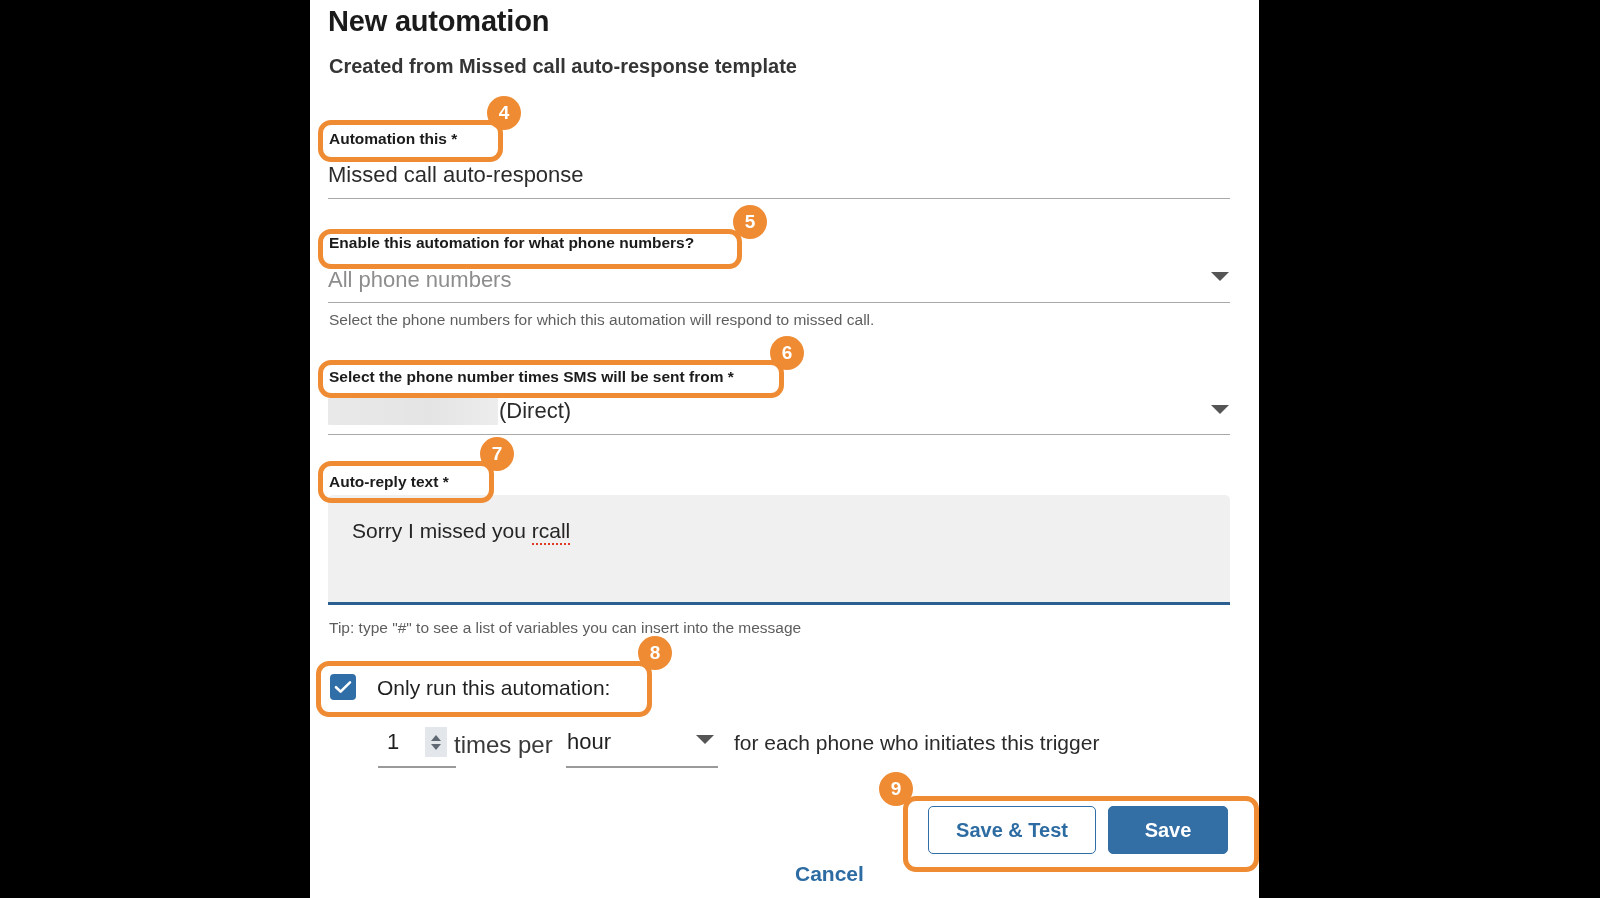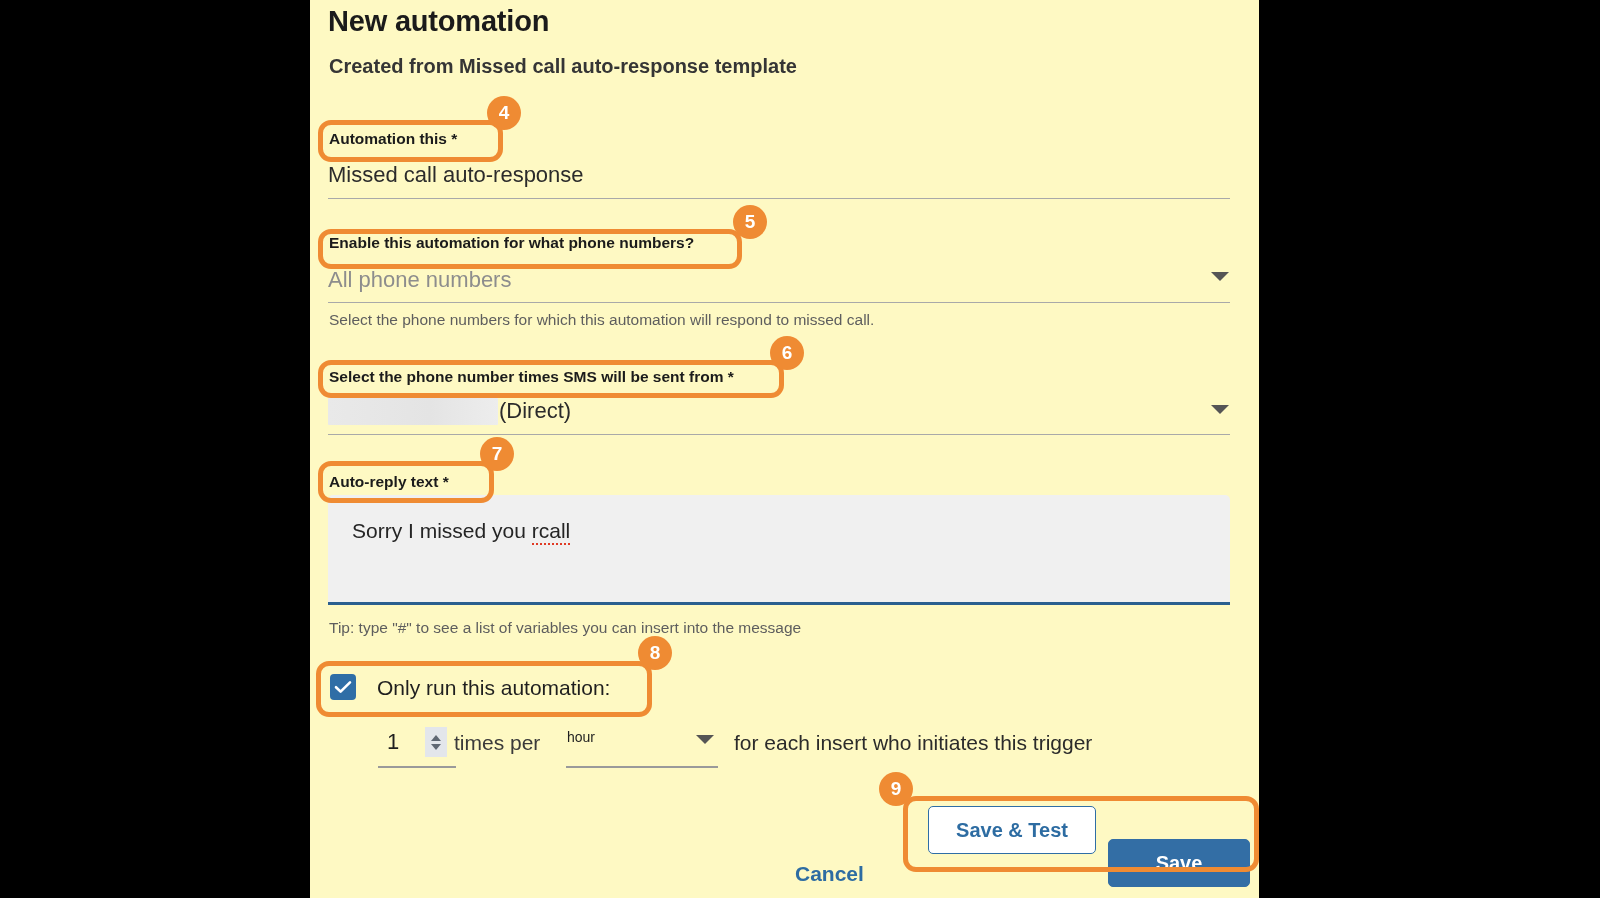--- a/index.html
+++ b/index.html
@@ -15,21 +15,21 @@
     position: relative;
   }
 
   
   .dialog {
     position: absolute;
     left: 310px;
     top: 0;
     width: 949px;
     height: 898px;
-    background: #fef9c3;
+    background: #ffffff;
     overflow: hidden;
   }
 
   .inner {
     position: absolute;
     left: 18px;
     top: 0;
     width: 913px;
     height: 898px;
   }
@@ -164,27 +164,27 @@
   .stepper .chev {
     width: 0; height: 0;
     border-left: 5px solid transparent;
     border-right: 5px solid transparent;
   }
   .stepper .up   { border-bottom: 6px solid #606873; }
   .stepper .down { border-top: 6px solid #606873; }
 
   .freq-text {
     position: absolute;
-    font-size: 21px;
+    font-size: 24px;
     color: #3a3a3a;
     white-space: nowrap;
   }
   .freq-sel {
     position: absolute;
-    font-size: 14px;
+    font-size: 22px;
     color: #1f1f1f;
     white-space: nowrap;
   }
   .freq-tail {
     position: absolute;
     font-size: 21px;
     color: #2b2b2b;
     white-space: nowrap;
   }
 
@@ -305,25 +305,25 @@
       <div class="chev down"></div>
     </div>
     <div class="underline thick" style="left:50px; top:766px; width:78px;"></div>
 
     <div class="freq-text" style="left:126px; top:731px;">times per</div>
 
     <div class="freq-sel" style="left:239px; top:729px;">hour</div>
     <div class="caret" style="left:368px; top:735px;"></div>
     <div class="underline thick" style="left:238px; top:766px; width:152px;"></div>
 
-    <div class="freq-tail" style="left:406px; top:731px;">for each insert who initiates this trigger</div>
+    <div class="freq-tail" style="left:406px; top:731px;">for each phone who initiates this trigger</div>
 
     <button class="btn-cancel" style="left:467px; top:818px;margin-top:44px;">Cancel</button>
     <button class="btn-outline" style="left:600px; top:806px; width:168px; height:48px;text-align:center;">Save &amp; Test</button>
-    <button class="btn-solid" style="left:780px; top:806px; width:142px; height:48px;margin-top:33px;">Save</button>
+    <button class="btn-solid" style="left:780px; top:806px; width:120px; height:48px;">Save</button>
   </div>
 </div>
 
 <div class="callout" style="left:318px; top:120px; width:185px; height:42px;"></div>
 <div class="badge" style="left:487px; top:96px;">4</div>
 
 <div class="callout" style="left:318px; top:229px; width:424px; height:40px;"></div>
 <div class="badge" style="left:733px; top:205px;">5</div>
 
 <div class="callout" style="left:318px; top:360px; width:466px; height:38px;"></div>

